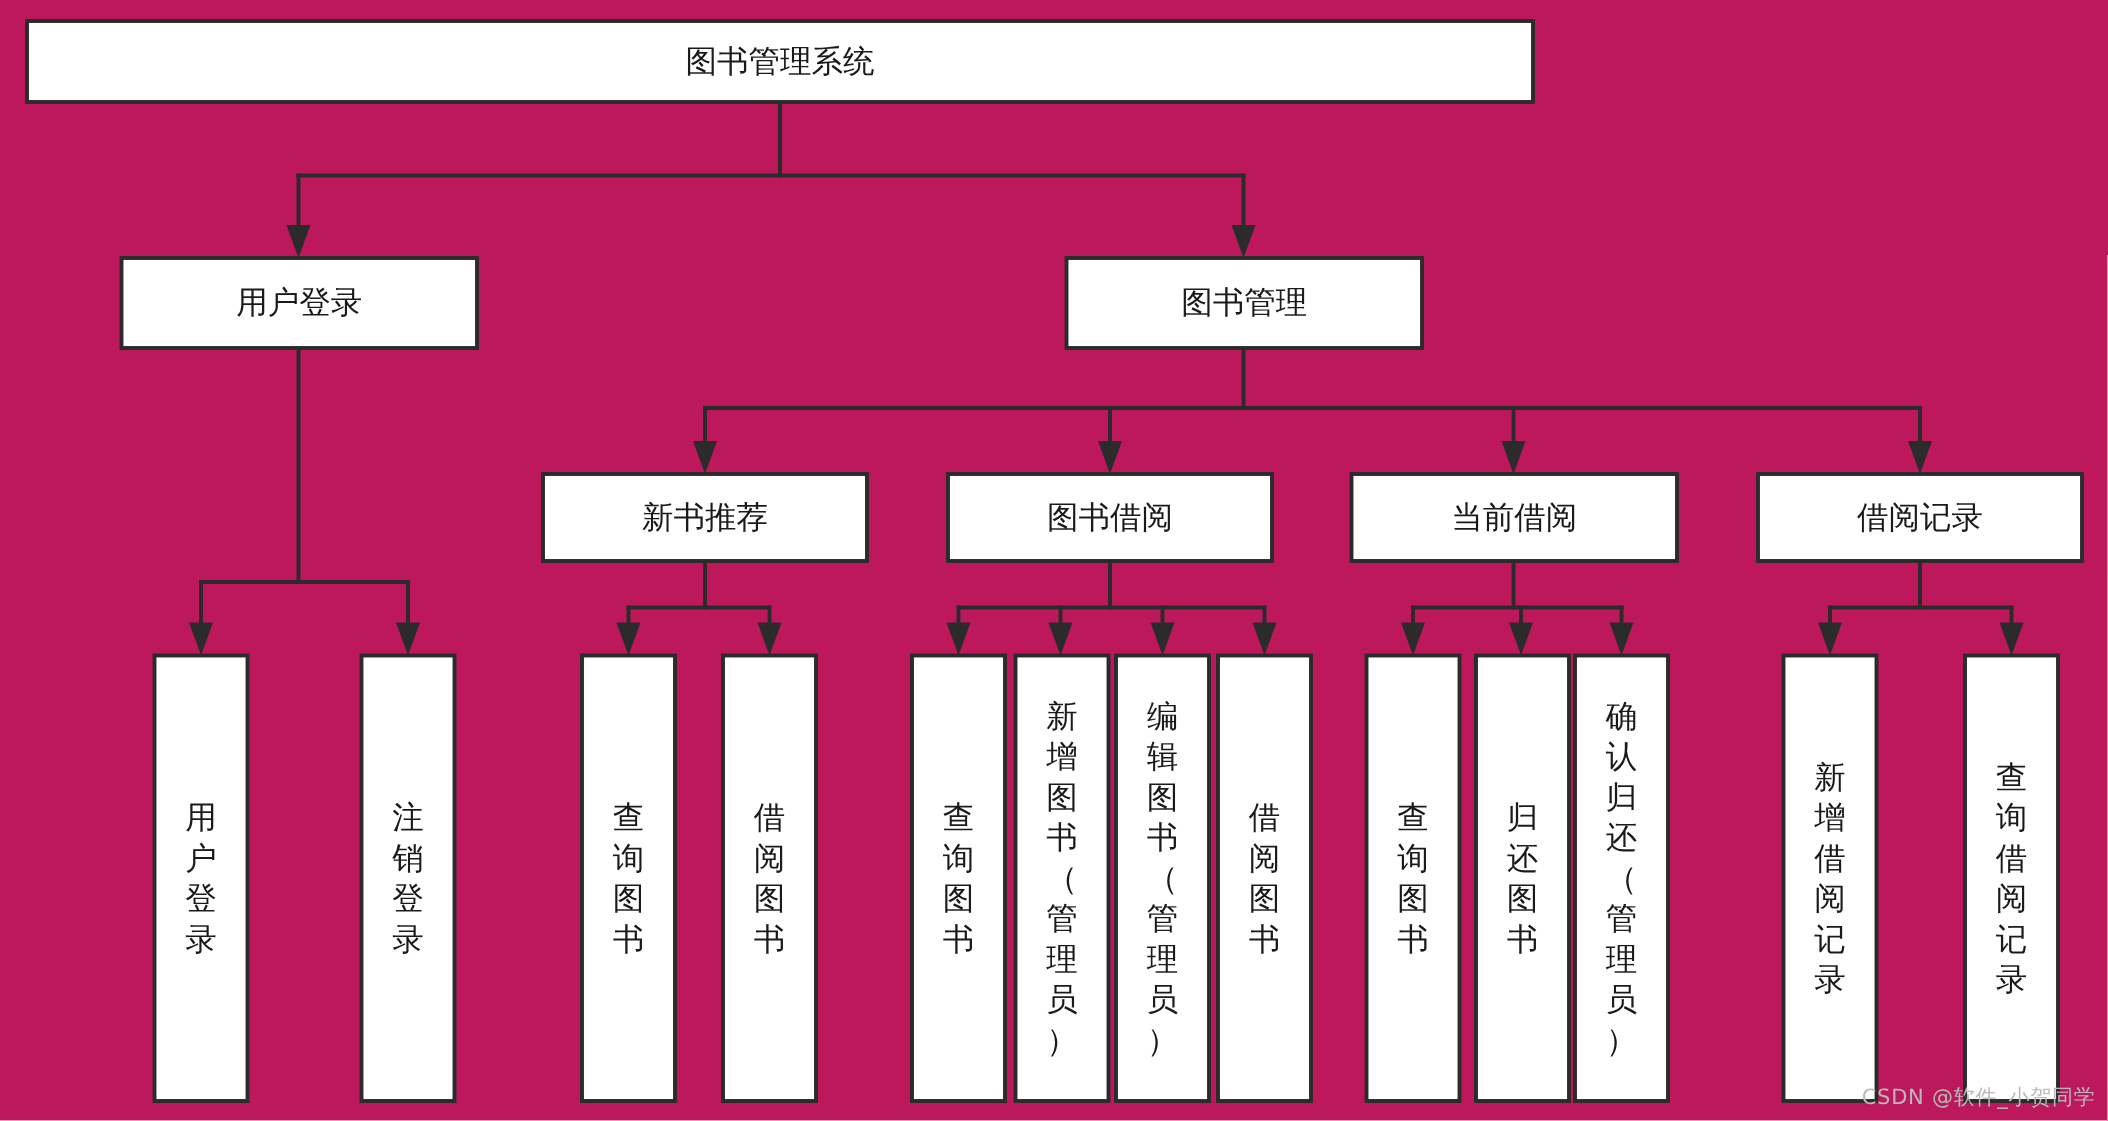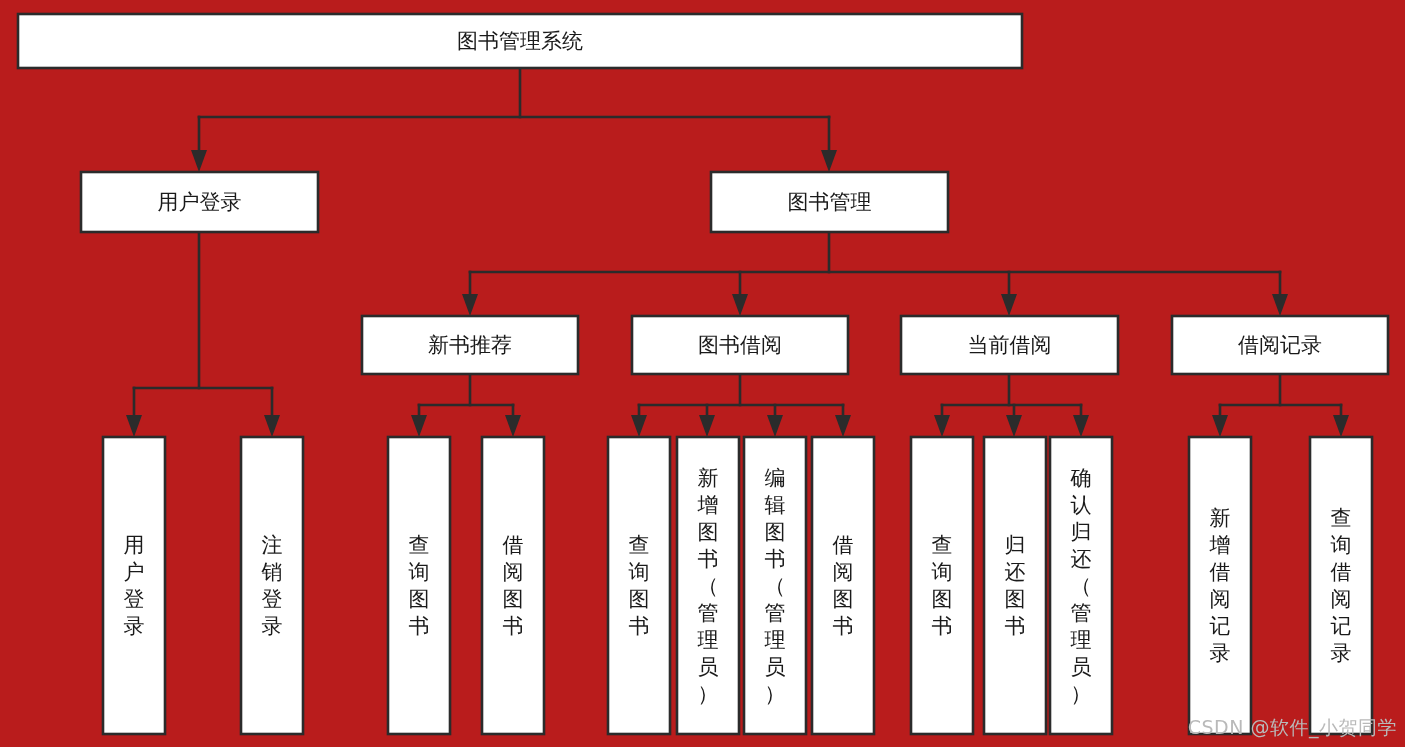--- a/index.html
+++ b/index.html
@@ -7,21 +7,21 @@
     padding: 0;
     background: #ffffff;
   }
   body {
     font-family: "DejaVu Sans", "Liberation Sans", sans-serif;
   }
   #diagram-root {
     position: relative;
     width: 1405px;
     height: 747px;
-    background: #b91c1c;
+    background: #be185d;
     overflow: hidden;
   }
   svg#tree-svg {
     position: absolute;
     left: 0;
     top: 0;
     width: 1405px;
     height: 747px;
   }
   .node-box {
@@ -51,21 +51,21 @@
     font-size: 21px;
     fill: #1a1a1a;
     text-anchor: middle;
     dominant-baseline: middle;
   }
   .watermark {
     position: absolute;
     right: 8px;
     bottom: 6px;
     font-family: "DejaVu Sans", "Liberation Sans", sans-serif;
-    font-size: 19px;
+    font-size: 14px;
     color: #b9b9b9;
     white-space: nowrap;
     letter-spacing: 0.5px;
   }
 </style>
 </head>
 <body>
 
 <div id="diagram-root">
   <svg id="tree-svg" viewBox="0 0 1405 747" xmlns="http://www.w3.org/2000/svg">

